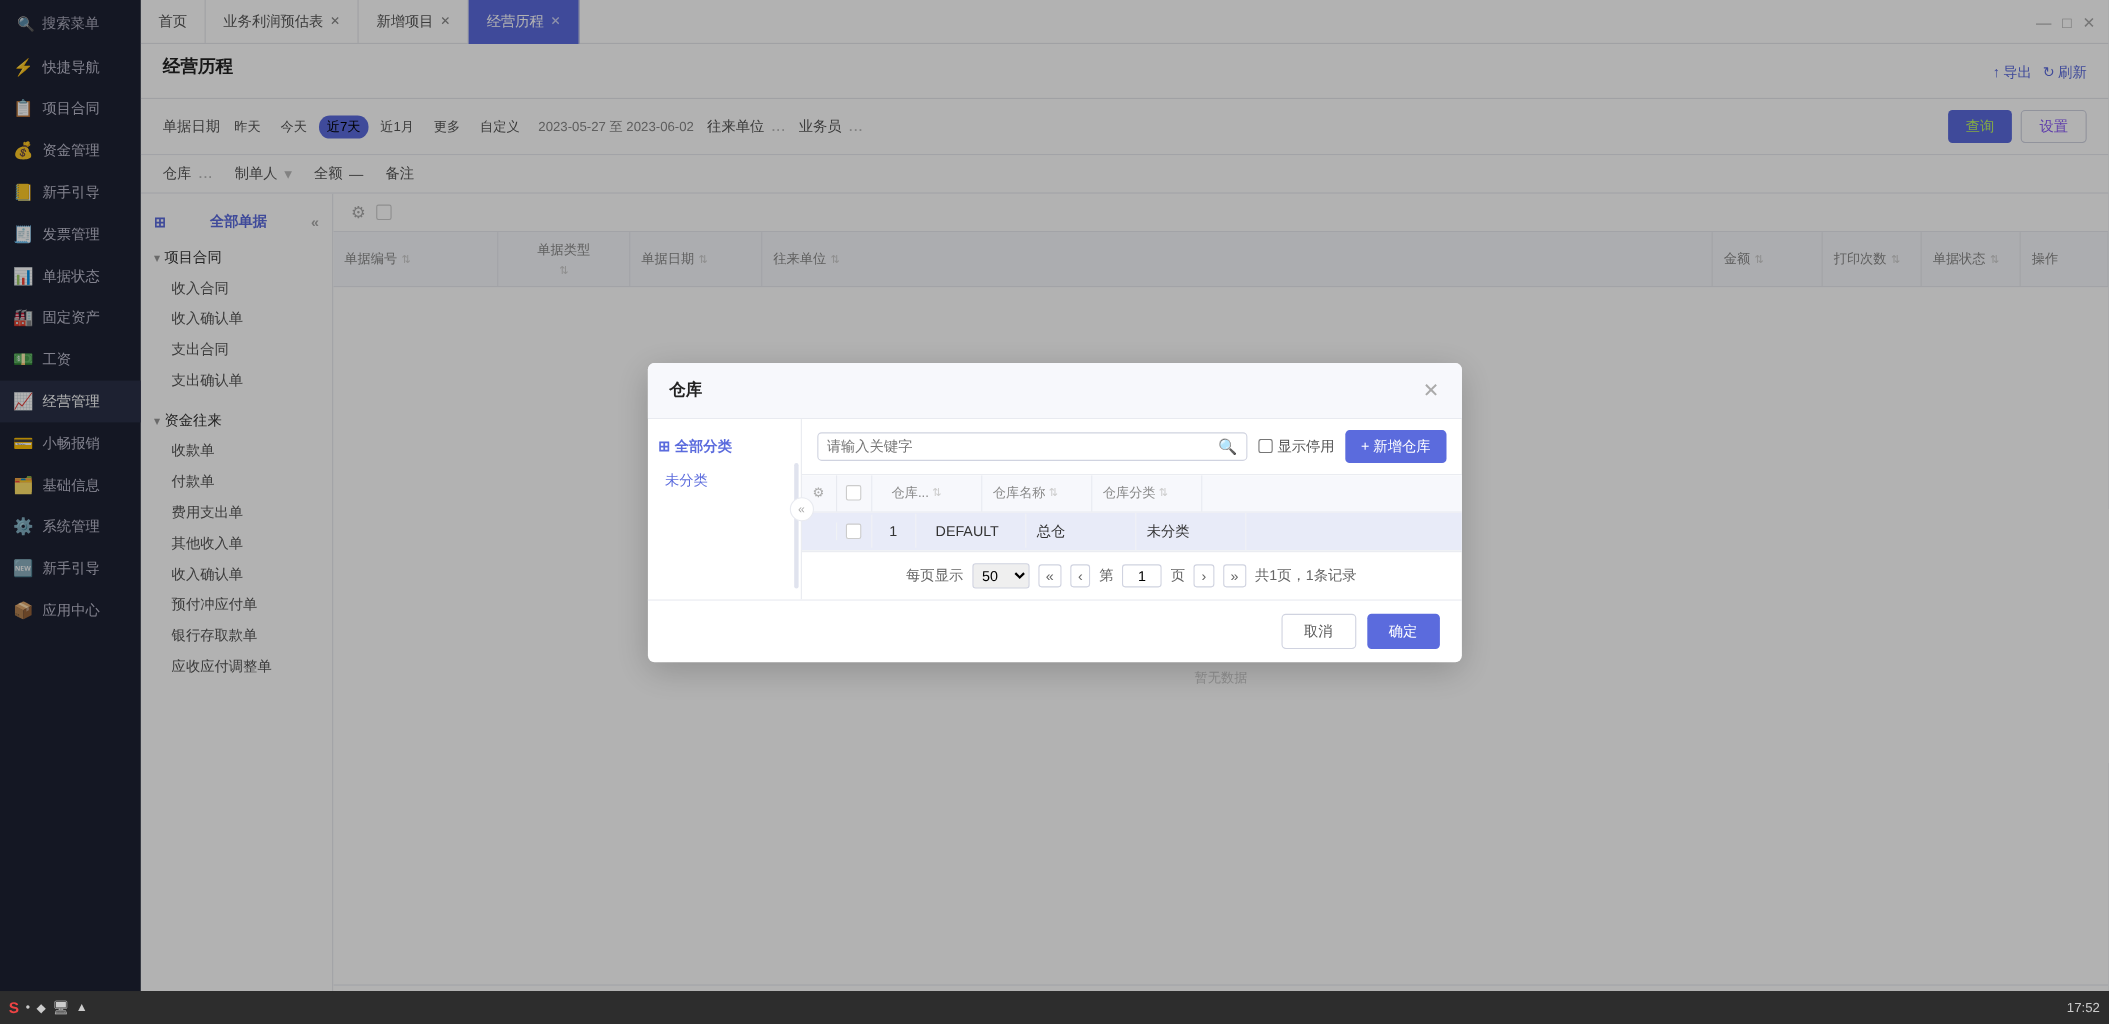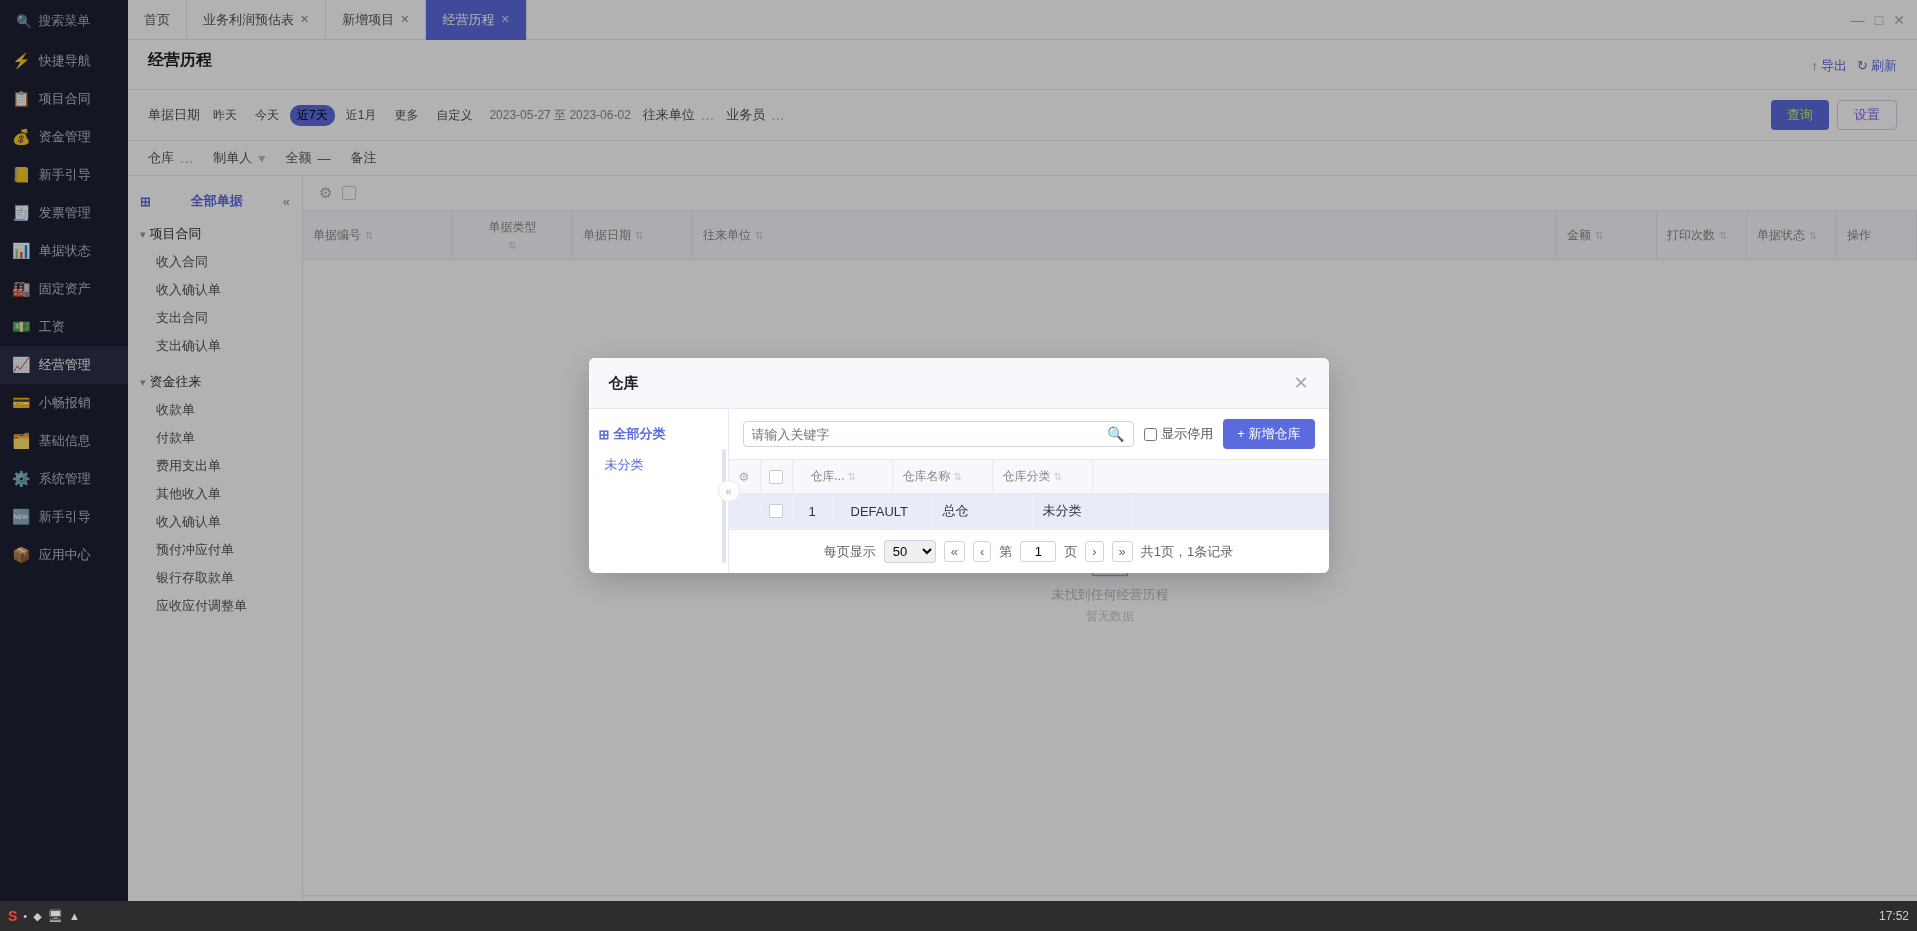--- a/index.html
+++ b/index.html
@@ -863,20 +863,24 @@
           <span>第</span>
           <input class="page-input" type="text" value="1" style="">
           <span>页</span>
           <button class="page-btn">›</button>
           <button class="page-btn">»</button>
           <span>共1页，1条记录</span>
         </div>
       </div>
     </div>
 
+    <div class="modal-footer">
+      <button class="btn-cancel">取消</button>
+      <button class="btn-confirm">确定</button>
+    </div>
   </div>
 </div>
 
 <div class="taskbar">
   <span style="color:#e44; font-size:14px; font-weight:bold;">S</span>
   <span style="color:#ccc; font-size:11px;">•</span>
   <span style="color:#ccc; font-size:11px;">◆</span>
   <span style="color:#ccc; font-size:12px;">🖥</span>
   <span style="color:#ccc; font-size:11px;">▲</span>
   <span class="taskbar-time">17:52</span>

